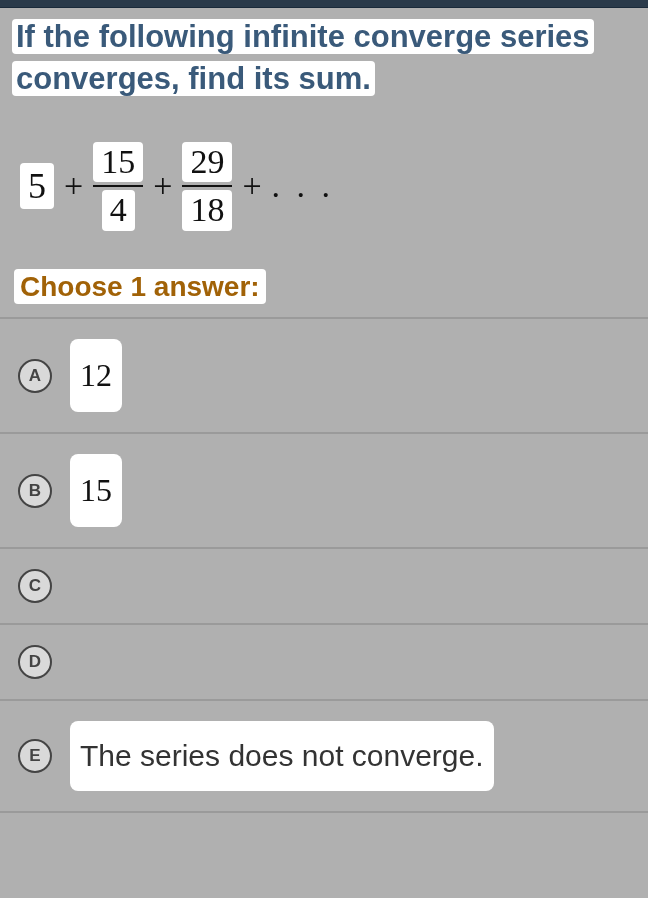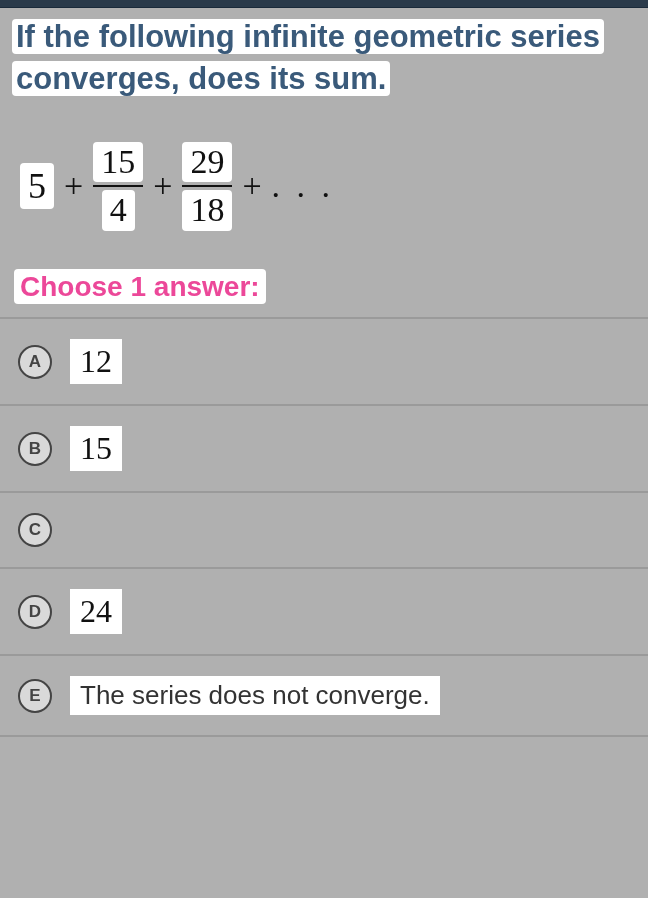--- a/index.html
+++ b/index.html
@@ -75,21 +75,21 @@
     font-size: 34px;
     padding: 0 4px;
   }
   .dots {
     font-size: 34px;
     letter-spacing: 4px;
   }
   .choose-label {
     font-size: 28px;
     font-weight: 600;
-    color: #ec4899;
+    color: #a16207;
     padding: 0 14px 14px 14px;
   }
   .choose-label .hl {
     padding: 2px 6px;
   }
   .choices {
     display: flex;
     flex-direction: column;
   }
   .choice {
@@ -112,41 +112,41 @@
     display: flex;
     align-items: center;
     justify-content: center;
     font-size: 17px;
     font-weight: 700;
     color: #444;
     flex-shrink: 0;
   }
   .choice-value {
     background: #ffffff;
-    border-radius: 0;
-    padding: 4px 10px;
+    border-radius: 8px;
+    padding: 18px 10px;
     font-family: "Times New Roman", Georgia, serif;
     font-size: 32px;
     color: #111;
   }
   .choice-value.text {
     font-family: -apple-system, BlinkMacSystemFont, "Segoe UI", Arial, sans-serif;
-    font-size: 26px;
+    font-size: 30px;
     color: #333;
   }
 </style>
 </head>
 <body>
 
 <div class="topbar"></div>
 
 <div class="content">
 
   <div class="question-text">
-    <span class="hl">If the following infinite geometric series converges, does its sum.</span>
+    <span class="hl">If the following infinite converge series converges, find its sum.</span>
   </div>
 
   <div class="math-block">
     <span class="term">5</span>
     <span class="op">+</span>
     <span class="frac-wrap">
       <span class="frac">
         <span class="num">15</span>
         <span class="bar"></span>
         <span class="den">4</span>
@@ -175,21 +175,20 @@
     </div>
     <div class="choice">
       <div class="choice-letter">B</div>
       <div class="choice-value">15</div>
     </div>
     <div class="choice">
       <div class="choice-letter">C</div>
     </div>
     <div class="choice">
       <div class="choice-letter">D</div>
-      <div class="choice-value">24</div>
     </div>
     <div class="choice">
       <div class="choice-letter">E</div>
       <div class="choice-value text">The series does not converge.</div>
     </div>
   </div>
 
 </div>
 
 </body></html>

